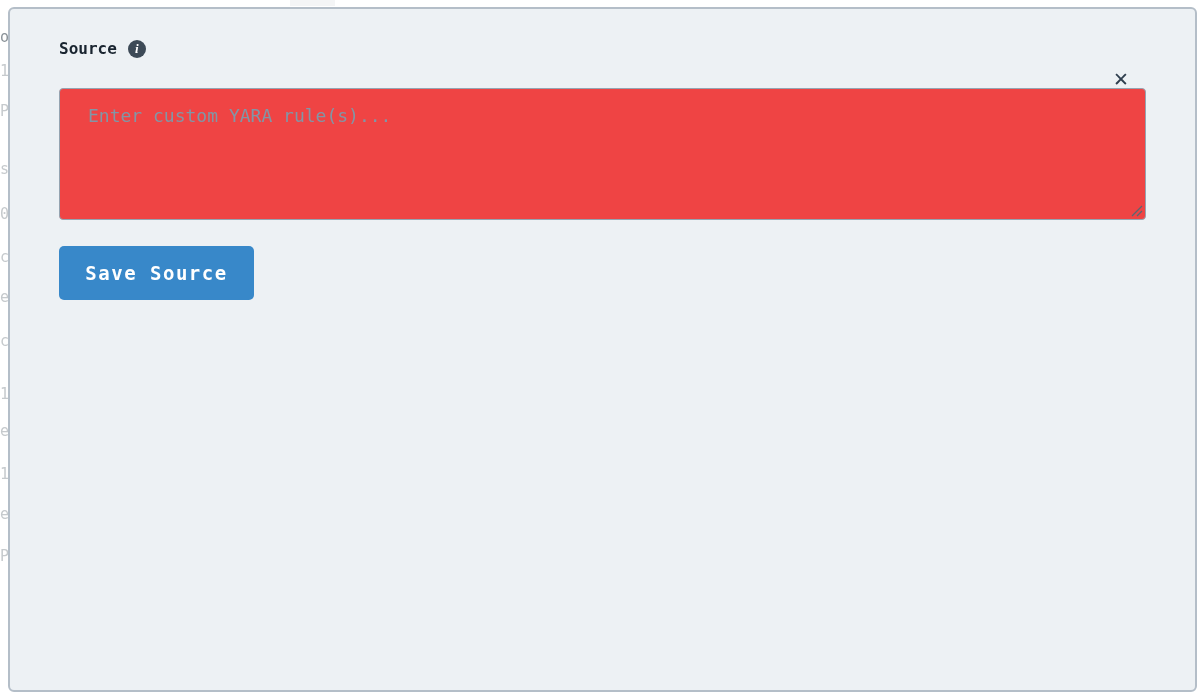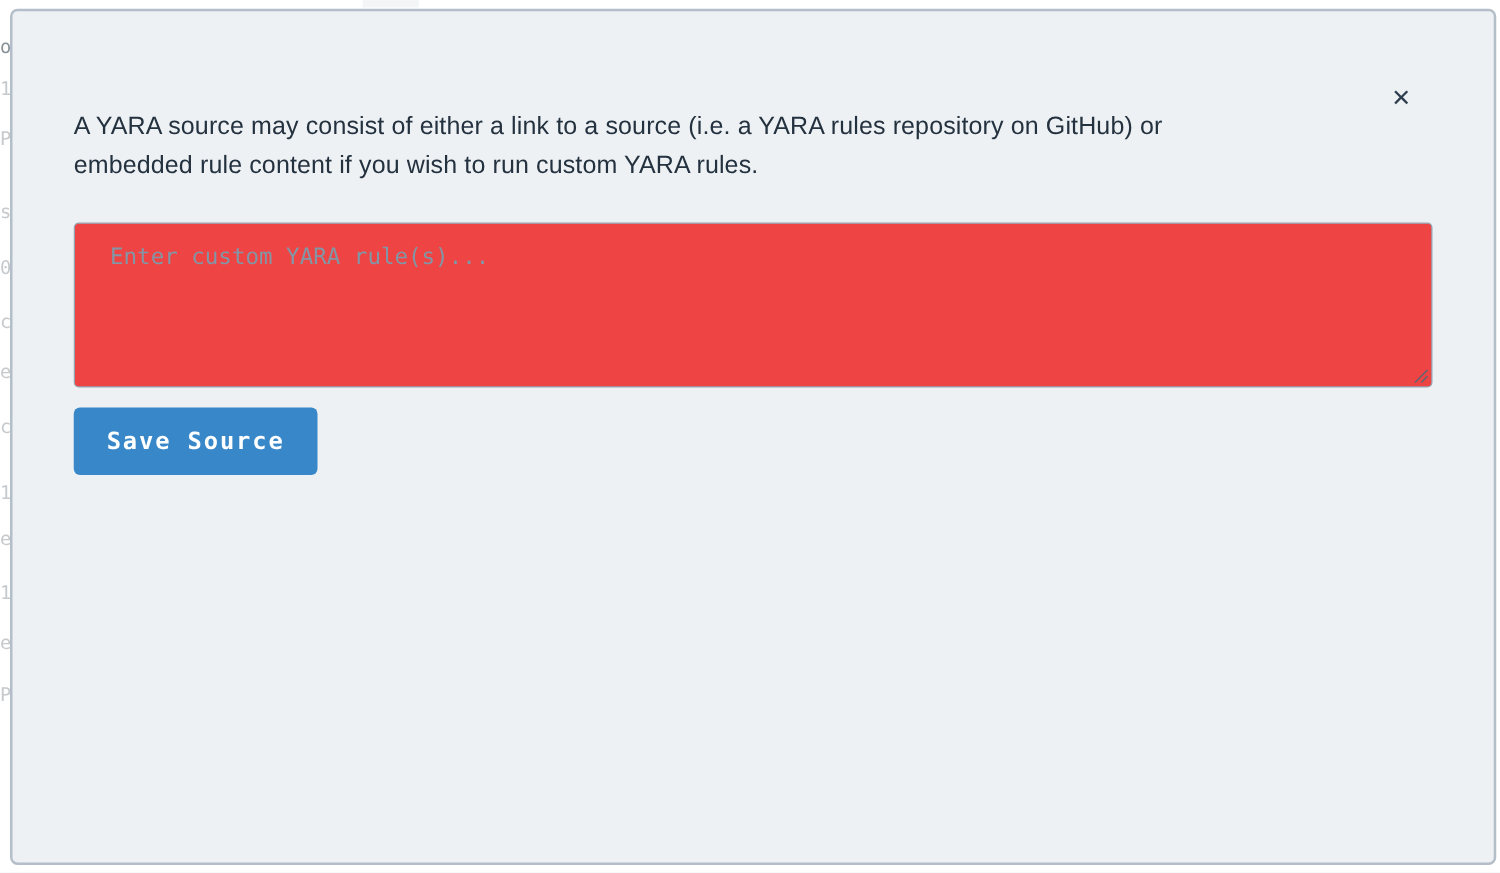--- a/index.html
+++ b/index.html
@@ -110,21 +110,21 @@
     color:#2c3a46;
     resize:none;
     outline:none;
   }
   .content-textarea::placeholder{color:var(--placeholder);opacity:1;}
   .grip{
     position:absolute;right:3px;bottom:3px;
     pointer-events:none;
   }
   .save-btn{
-    margin-top:16px;
+    margin-top:26px;
     width:195px;height:54px;
     background:var(--button-background);
     color:var(--button-text);
     border:none;border-radius:5px;
     font-family:"DejaVu Sans Mono", monospace;
     font-weight:bold;
     font-size:19px;letter-spacing:1.5px;
     cursor:pointer;
   }
 </style>
@@ -147,24 +147,29 @@
     <span style="top: 549px; color: rgb(198, 202, 205);">P</span>
   </div>
 <div class="bg-top-patch"></div>
 
 <div class="modal">
 
   <button class="close-btn">
     <span class="close-x">✕</span>
   </button>
 
-  <p class="desc"><span>A YARA source may consist of either a link to a source (i.e. a YARA rules repository on GitHub) or</span><br><span>embedded rule content if you wish to run custom YARA rules.</span></p>
 
 
   <div class="field">
+    <div class="label-row">
+      <label class="field-label">Source</label>
+      <span class="info-icon">
+          <span>i</span>
+        </span>
+    </div>
   </div>
 
   <div class="field">
     <div class="ta-wrap">
       <textarea class="content-textarea" placeholder="Enter custom YARA rule(s)..." style=""></textarea>
       <svg class="grip" width="12" height="12" viewBox="0 0 12 12">
         <line x1="11" y1="1" x2="1" y2="11" stroke="#5a6672" stroke-width="1.2"></line>
         <line x1="11" y1="6" x2="6" y2="11" stroke="#5a6672" stroke-width="1.2"></line>
       </svg>
     </div>

